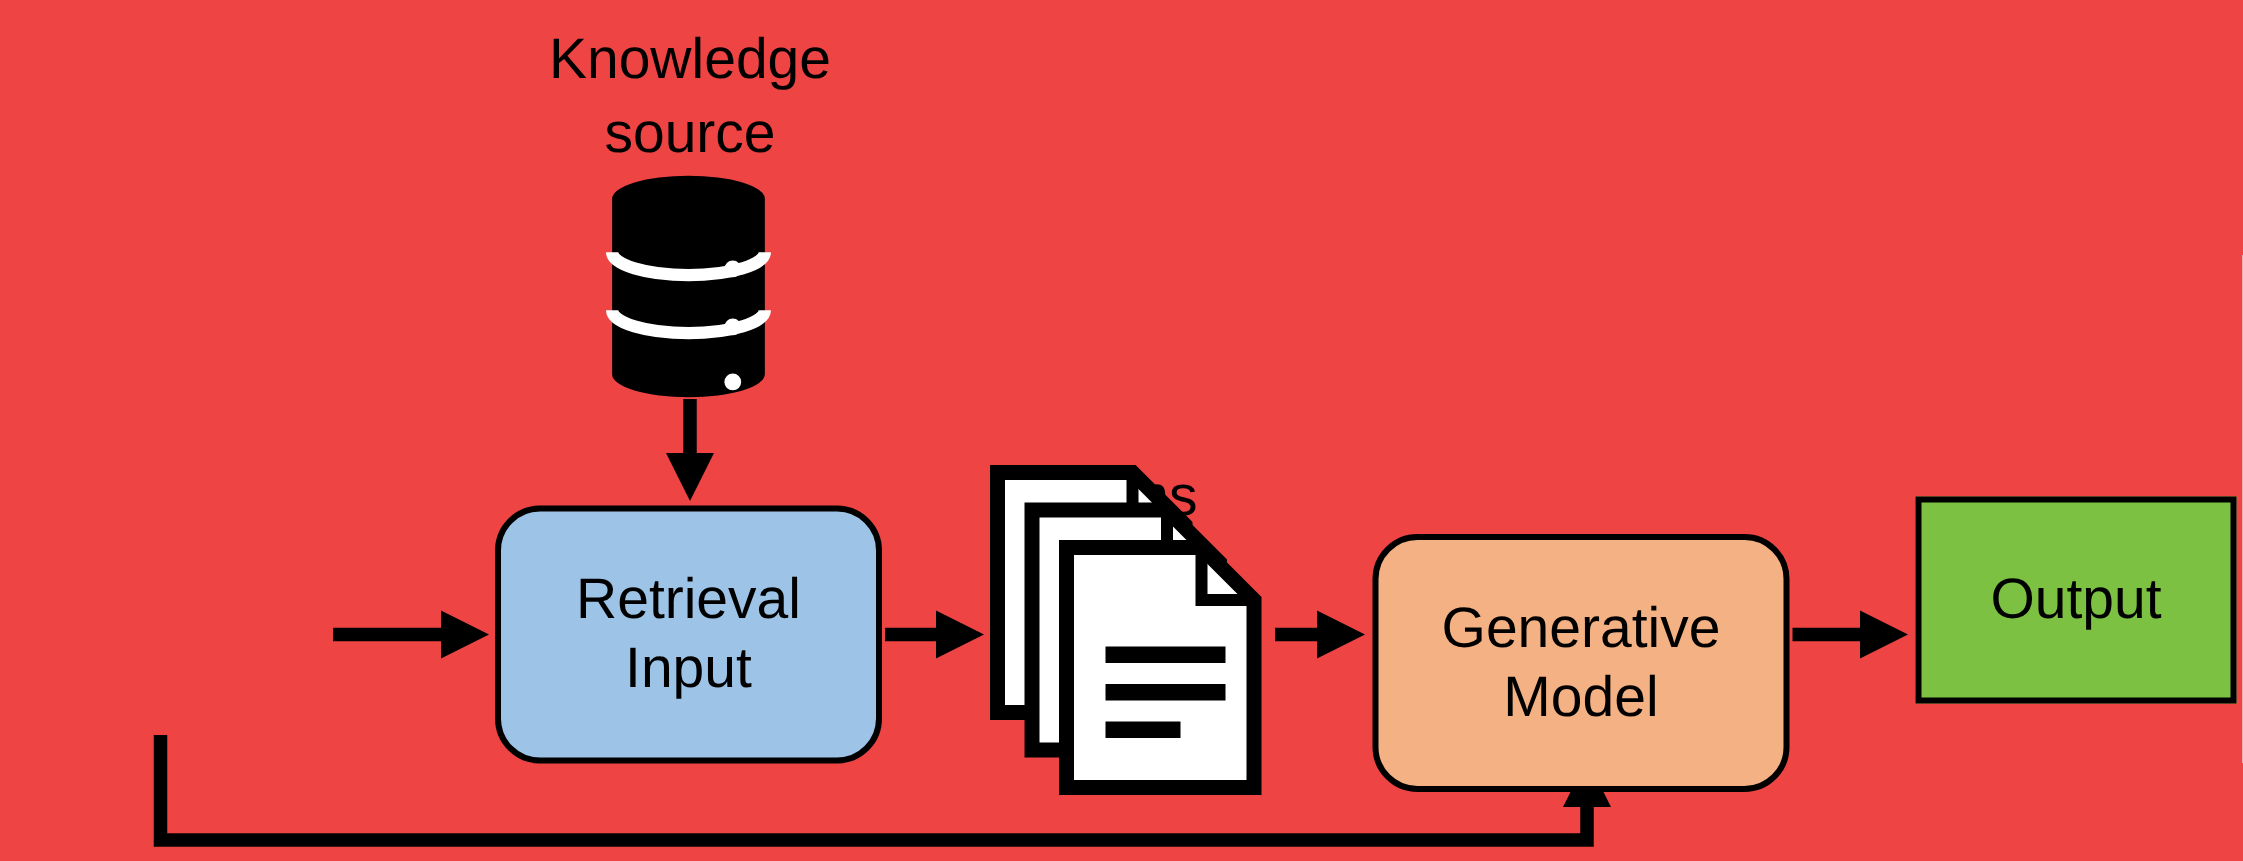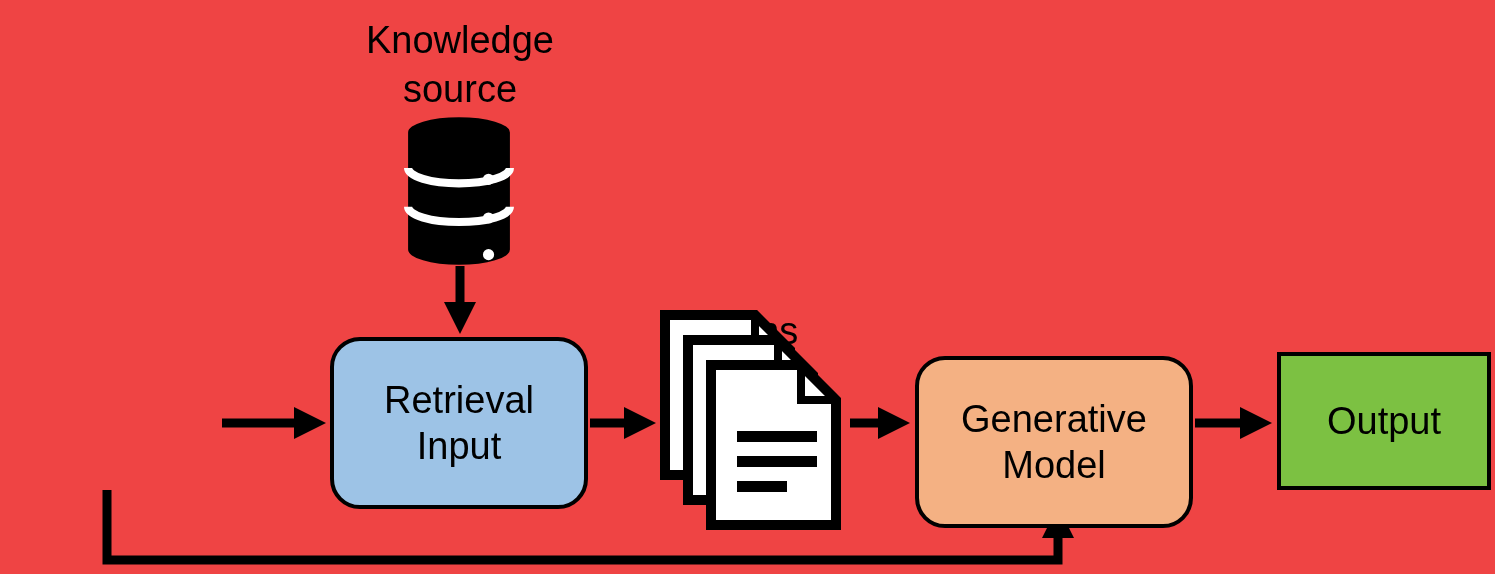--- a/index.html
+++ b/index.html
@@ -21,21 +21,21 @@
     color: #000;
     border: 4px solid #000;
     box-sizing: border-box;
     white-space: pre-line;
     line-height: 1.22;
   }
   .rounded { border-radius: 30px; }
   .node-input      { left: 2px;    top: 352px; width: 218px; height: 138px; }
   .node-retrieval  { left: 330px;  top: 337px; width: 258px; height: 172px; }
   .node-generative { left: 915px;  top: 337px; width: 278px; height: 172px; margin-top: 19px; }
-  .node-output     { left: 1277px; top: 352px; width: 214px; height: 138px; }
+  .node-output     { left: 1277px; top: 331px; width: 214px; height: 138px; }
   .float-label {
     position: absolute;
     text-align: center;
     font-size: 38px;
     color: #000;
     white-space: pre-line;
     line-height: 1.3;
   }
   .label-knowledge { left: 340px; top: 16px;  width: 240px; }
   .label-kitems    { left: 650px; top: 258px; width: 170px; }

